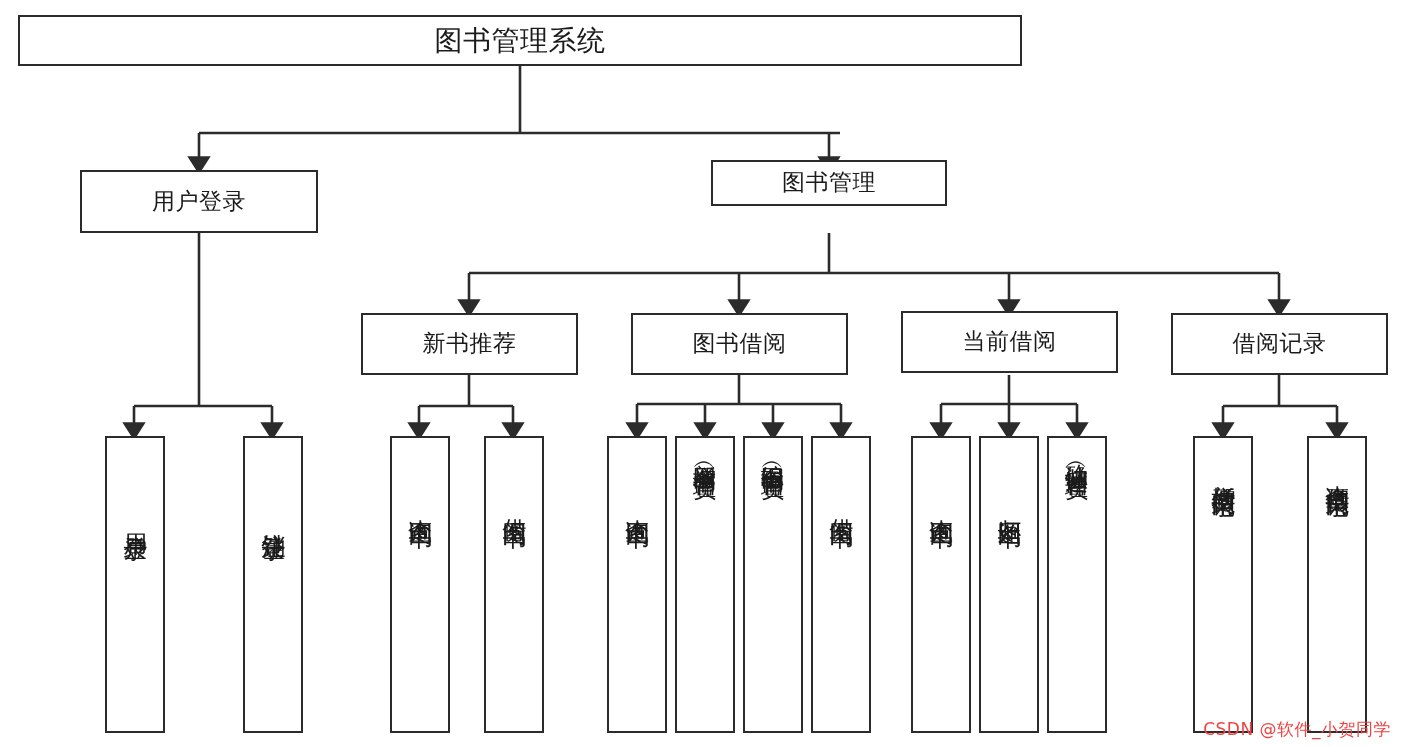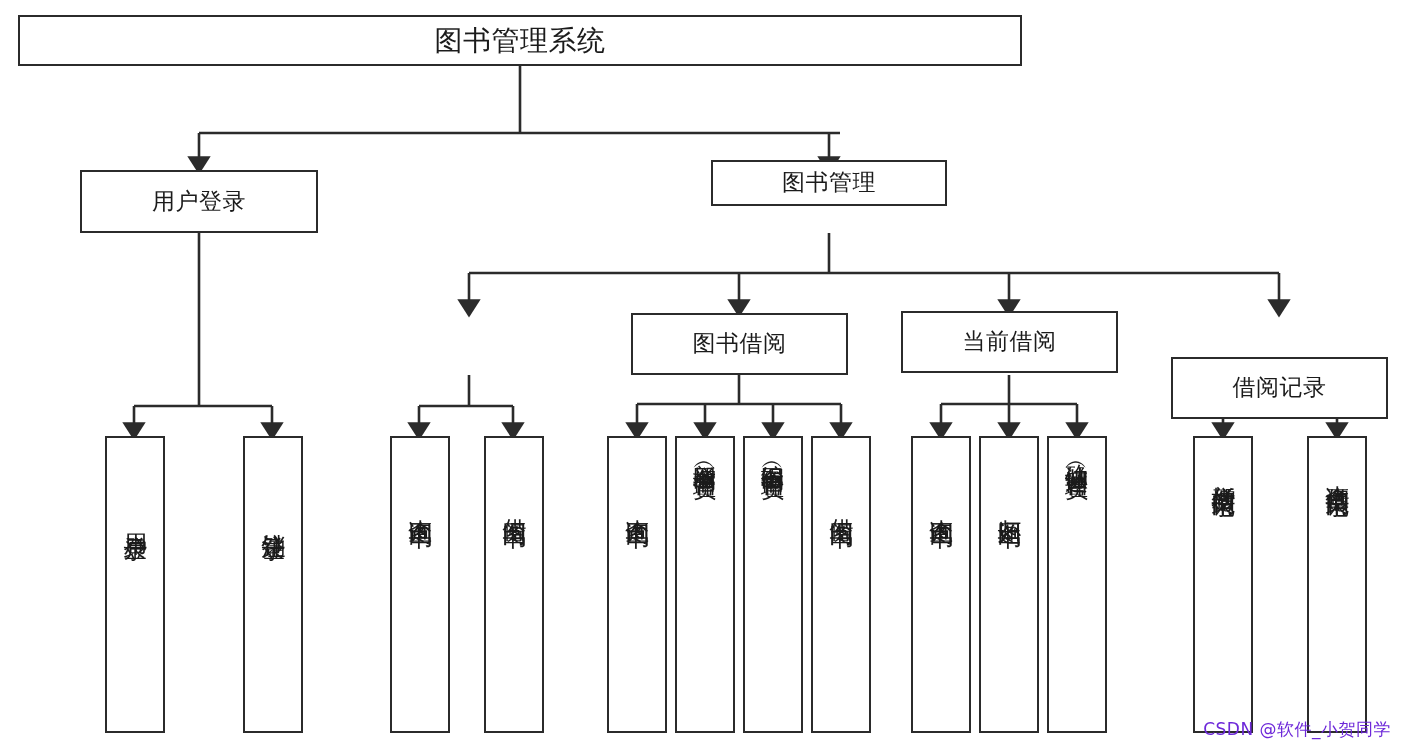--- a/index.html
+++ b/index.html
@@ -64,21 +64,21 @@
     white-space: nowrap;
   }
   .node.v.tall .label {
     font-size: 23px;
   }
   .watermark {
     position: absolute;
     right: 14px;
     bottom: 6px;
     font-size: 17px;
-    color: #6d28d9;
+    color: #ef4444;
     white-space: nowrap;
     letter-spacing: 0.5px;
   }
 </style>
 </head>
 <body>
 
 <div id="diagram-root">
 
   <svg id="edge-layer" width="1405" height="747" viewBox="0 0 1405 747" xmlns="http://www.w3.org/2000/svg">
@@ -135,27 +135,30 @@
     <span class="label">图书管理系统</span>
   </div>
 
   <div class="node h" style="left:80px; top:170px; width:238px; height:63px;">
     <span class="label">用户登录</span>
   </div>
   <div class="node h" style="left:711px; top:160px; width:236px; height:46px;">
     <span class="label">图书管理</span>
   </div>
 
+  <div class="node h" style="left:361px; top:313px; width:217px; height:62px;">
+    <span class="label">新书推荐</span>
+  </div>
   <div class="node h" style="left:631px; top:313px; width:217px; height:62px;align-items:center;">
     <span class="label">图书借阅</span>
   </div>
   <div class="node h" style="left:901px; top:311px; width:217px; height:62px;">
     <span class="label">当前借阅</span>
   </div>
-  <div class="node h" style="left:1171px; top:313px; width:217px; height:62px;margin-top:44px;">
+  <div class="node h" style="left:1171px; top:313px; width:217px; height:62px;">
     <span class="label">借阅记录</span>
   </div>
 
   <div class="node v" style="left:105px; top:436px; width:60px; height:297px; padding-top:76px;">
     <span class="label">用户登录</span>
   </div>
   <div class="node v" style="left:243px; top:436px; width:60px; height:297px; padding-top:76px;">
     <span class="label">注销登录</span>
   </div>
 

